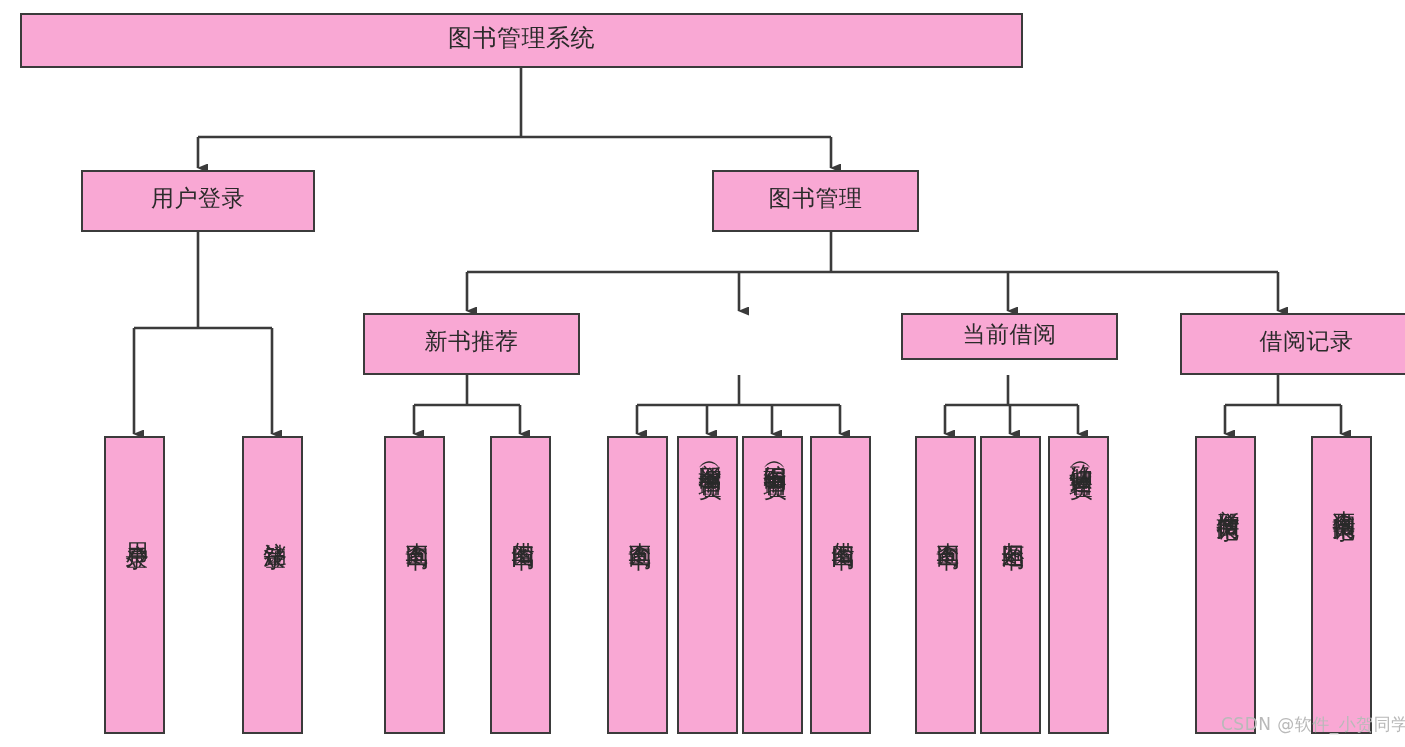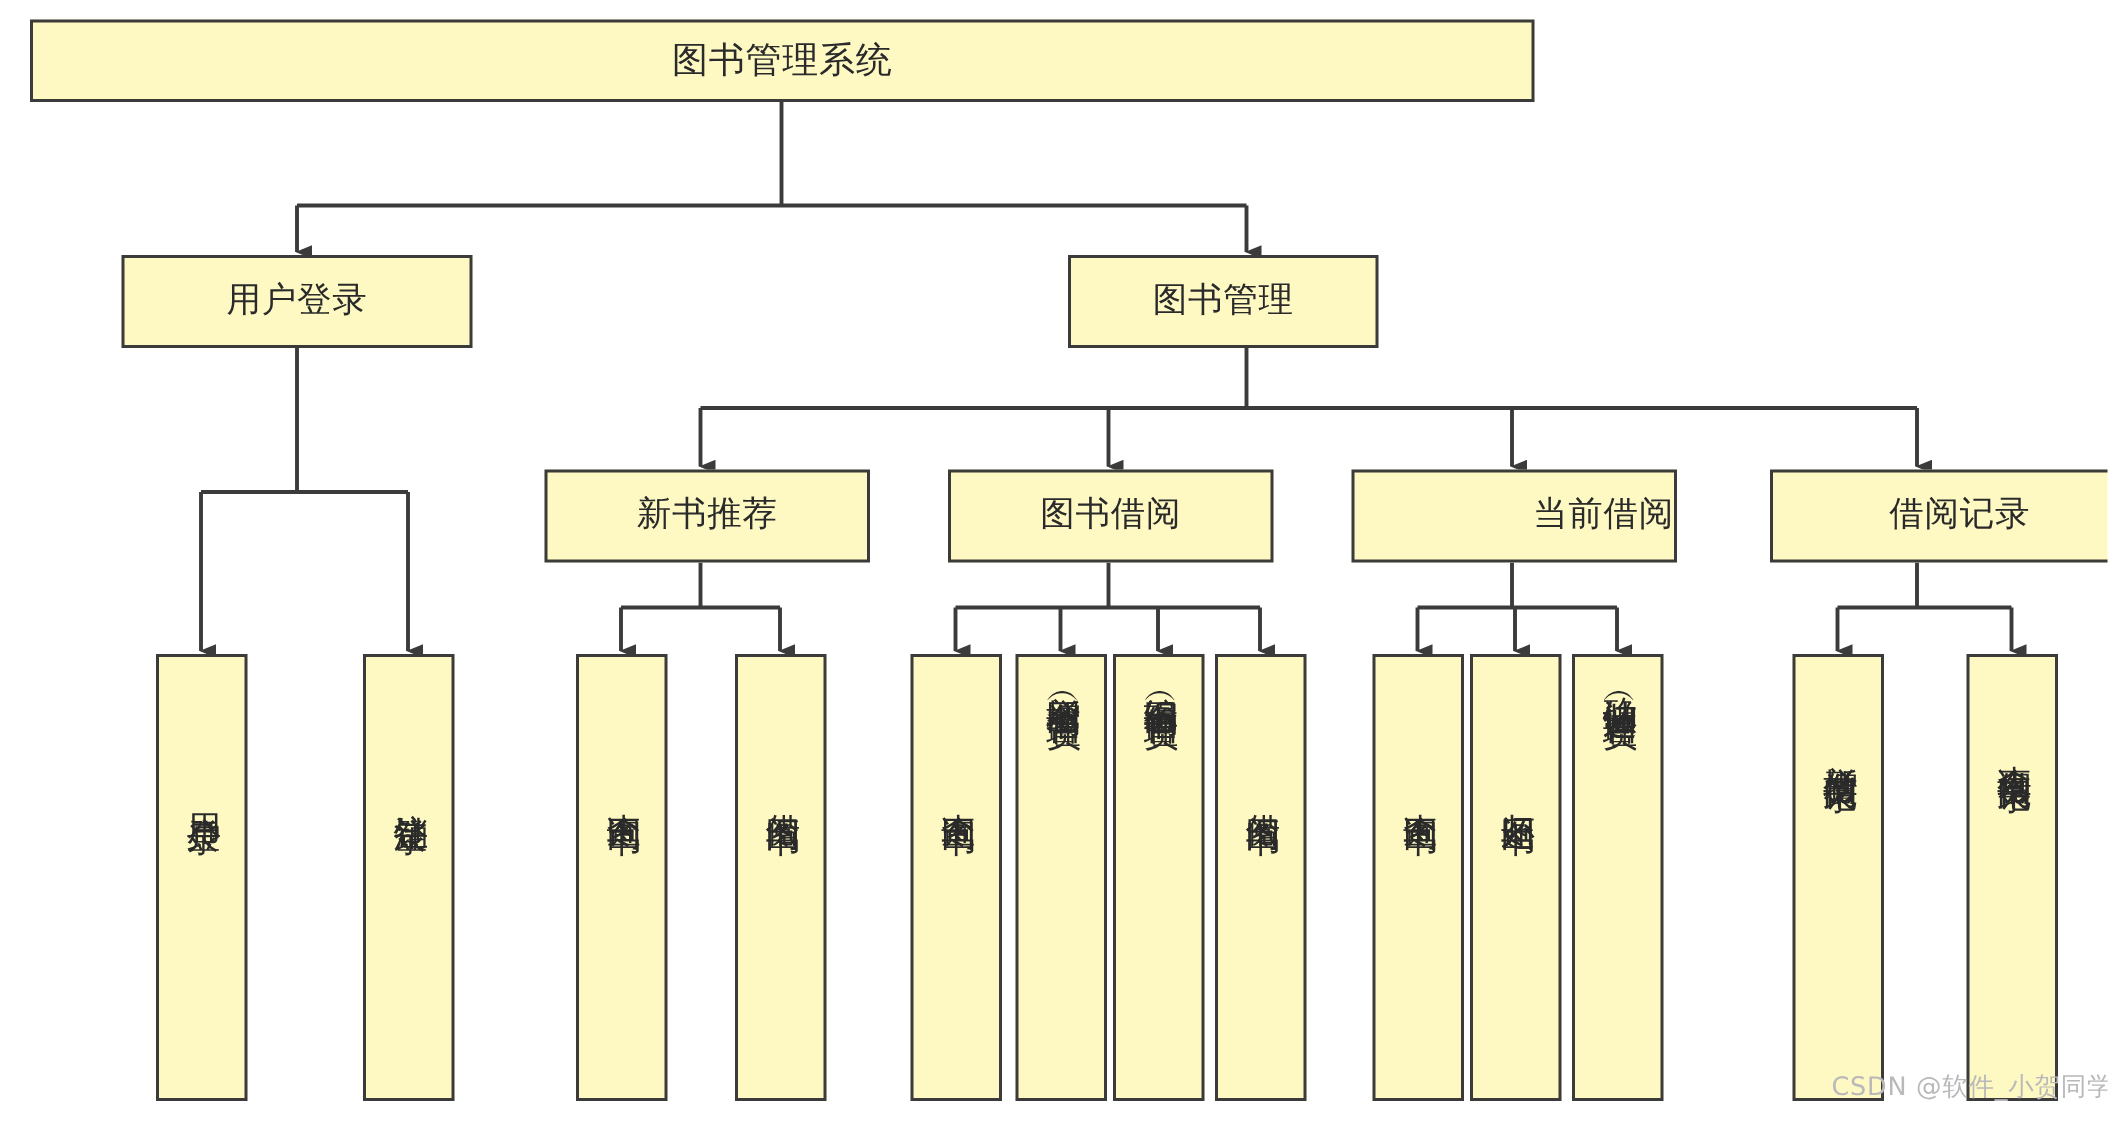--- a/index.html
+++ b/index.html
@@ -23,26 +23,27 @@
     position: absolute;
     left: 0;
     top: 0;
     width: 1405px;
     height: 747px;
     pointer-events: none;
   }
   .node {
     position: absolute;
     box-sizing: border-box;
-    background: #fef9c3;
+    background: #f9a8d4;
     border: 2.5px solid #3b3b3b;
     display: flex;
     align-items: center;
     justify-content: center;
     color: #2a2a2a;
+    font-family: Liberation Mono, monospace;
   }
   .node .label {
     display: block;
     text-align: center;
     line-height: 1.12;
     letter-spacing: 0.5px;
   }
   .node.horiz .label {
     font-size: 23px;
     writing-mode: horizontal-tb;
@@ -142,24 +143,21 @@
   <div class="node horiz" style="left:81px; top:170px; width:234px; height:62px;">
     <span class="label">用户登录</span>
   </div>
   <div class="node horiz" style="left:712px; top:170px; width:207px; height:62px;">
     <span class="label">图书管理</span>
   </div>
 
   <div class="node horiz" style="left:363px; top:313px; width:217px; height:62px;justify-content:center;">
     <span class="label">新书推荐</span>
   </div>
-  <div class="node horiz" style="left:632px; top:313px; width:217px; height:62px;">
-    <span class="label">图书借阅</span>
-  </div>
-  <div class="node horiz" style="left:901px; top:313px; width:217px; height:62px;justify-content:flex-end;">
+  <div class="node horiz" style="left:901px; top:313px; width:217px; height:47px;">
     <span class="label">当前借阅</span>
   </div>
   <div class="node horiz" style="left:1170px; top:313px; width:253px; height:62px;margin-left:10px;">
     <span class="label">借阅记录</span>
   </div>
 
   <div class="node vert mid" style="left:104px; top:436px; width:61px; height:298px;">
     <span class="label">用户登录</span>
   </div>
   <div class="node vert mid" style="left:242px; top:436px; width:61px; height:298px;">

